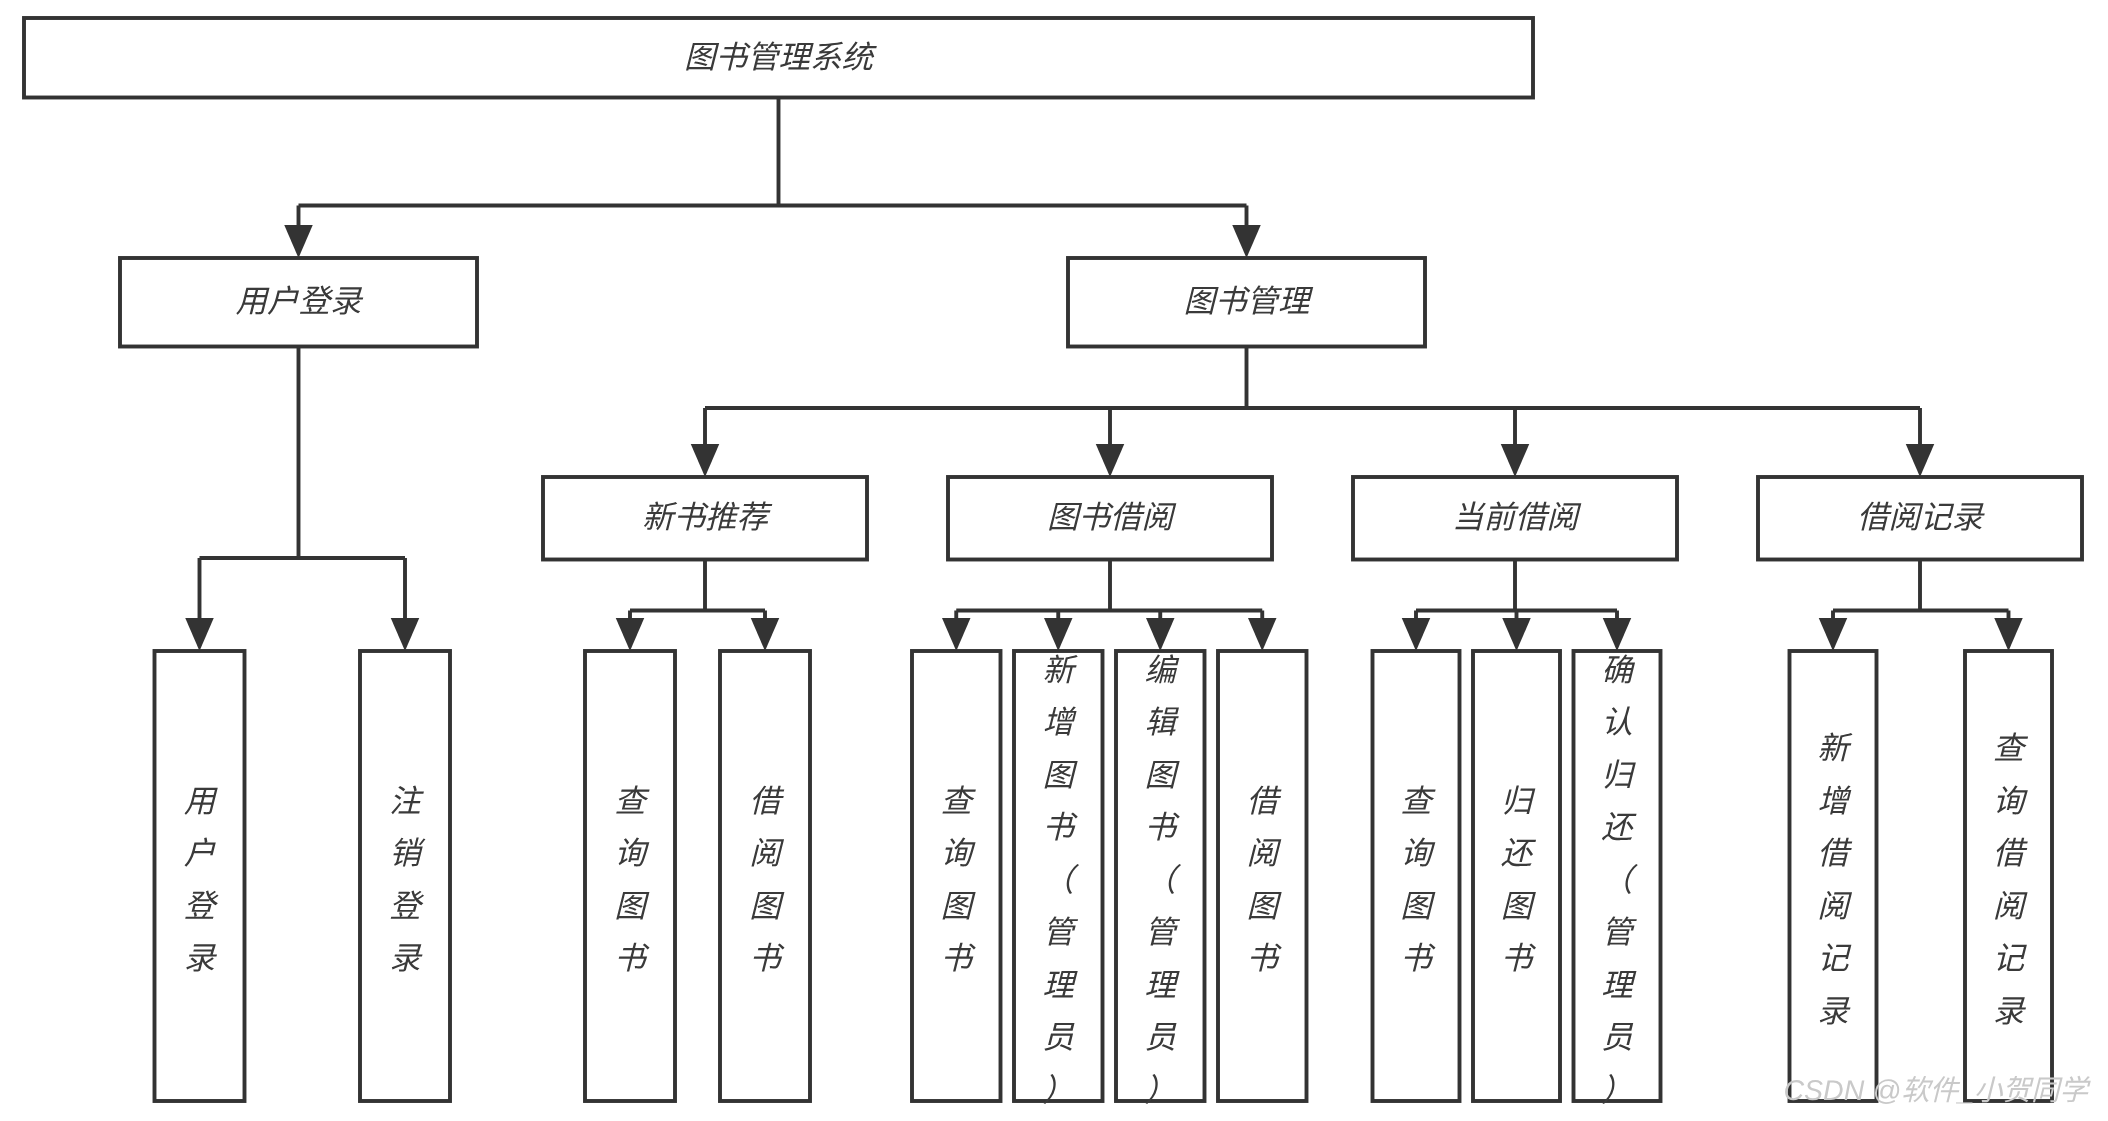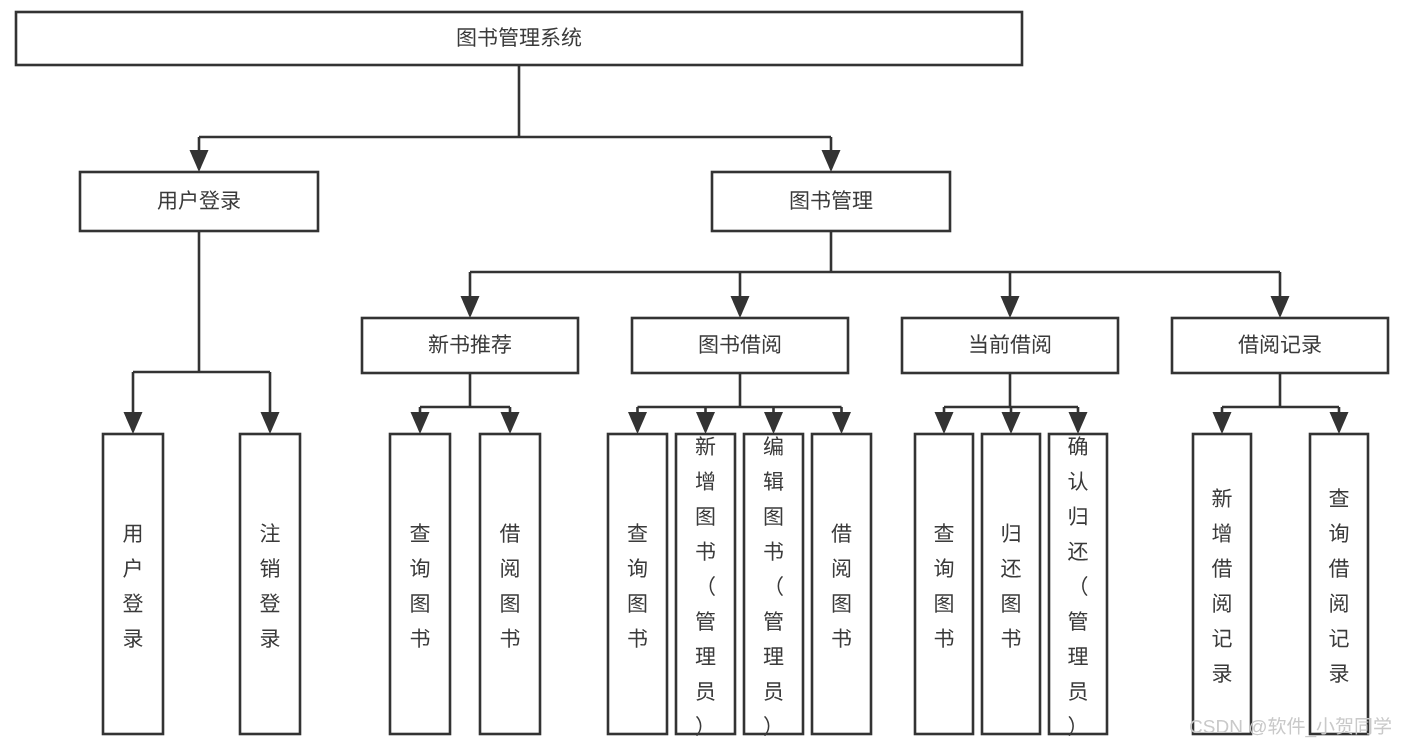--- a/index.html
+++ b/index.html
@@ -10,20 +10,21 @@
   }
   body {
     font-family: "Liberation Sans", "DejaVu Sans", sans-serif;
   }
   #diagram-root {
     position: relative;
     width: 1405px;
     height: 747px;
     background: #ffffff;
     overflow: hidden;
+    font-style: italic;
   }
   svg.diagram-canvas {
     position: absolute;
     left: 0;
     top: 0;
     width: 1405px;
     height: 747px;
     display: block;
   }
   .node-box {

